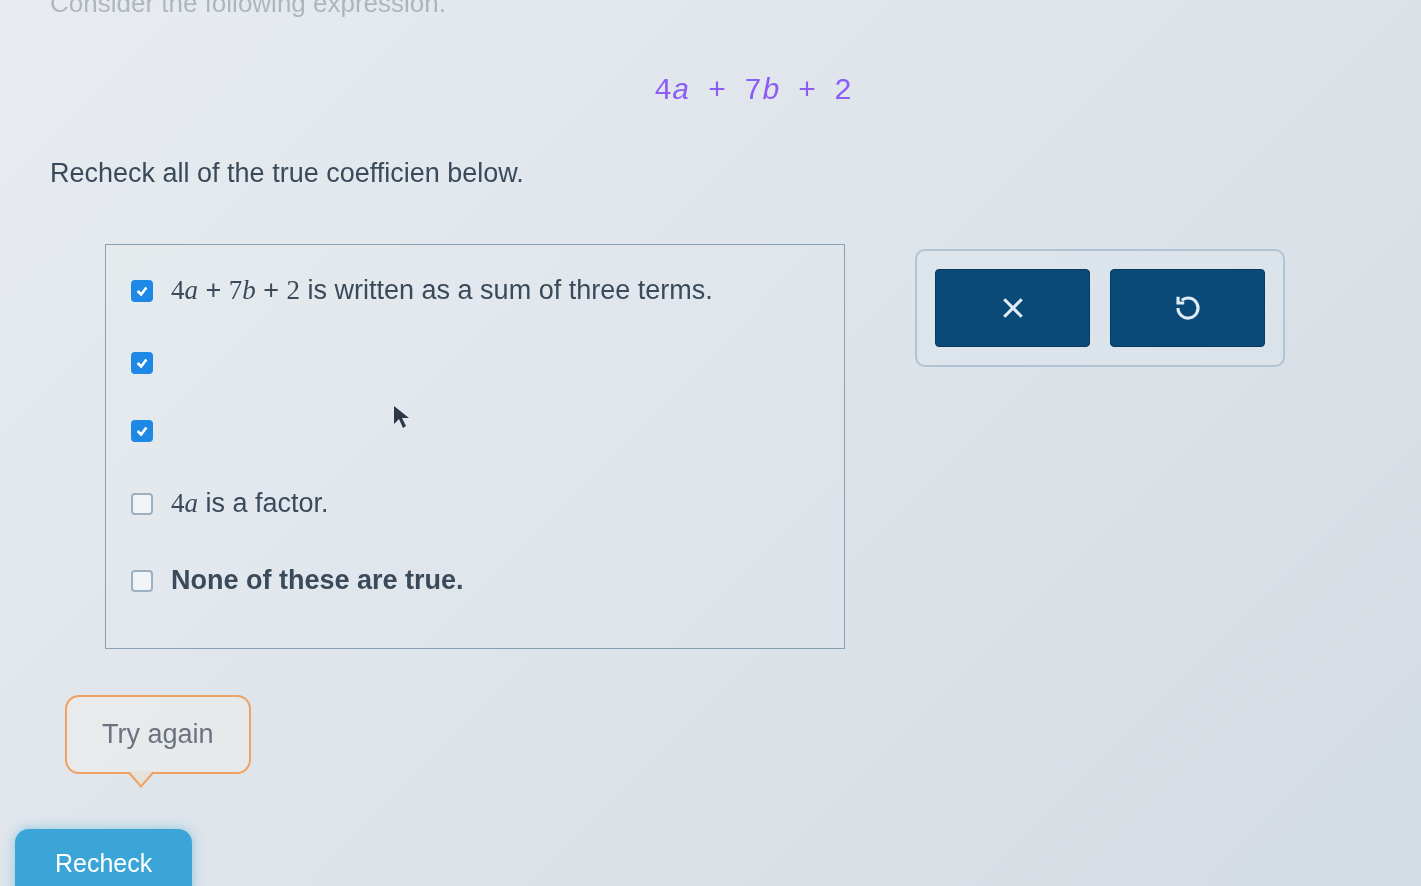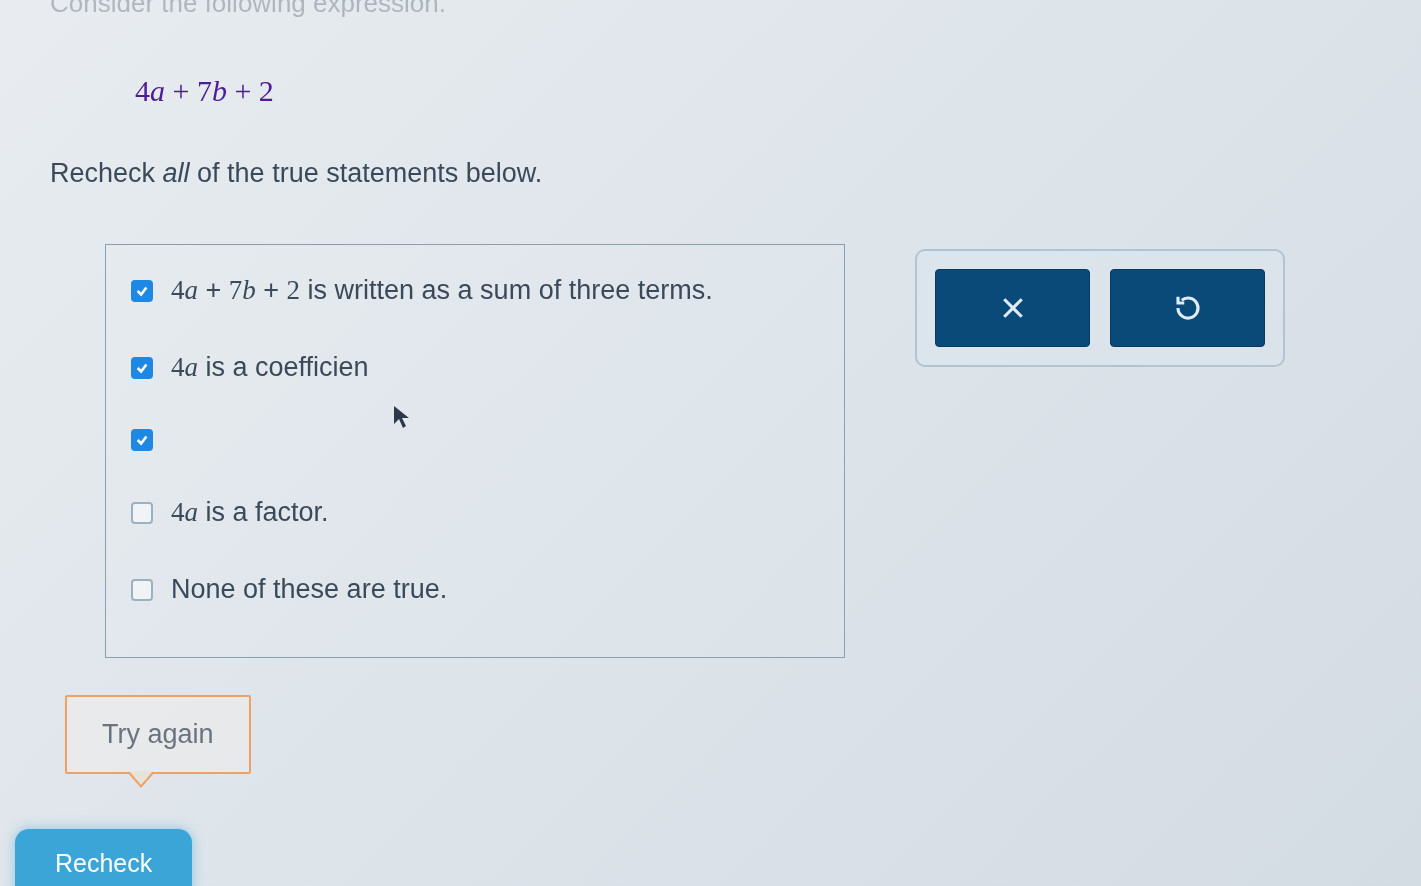--- a/index.html
+++ b/index.html
@@ -17,32 +17,33 @@
   }
   .top-cut {
     font-size: 26px;
     color: #4a5568;
     margin-top: -12px;
     opacity: 0.35;
     font-weight: 500;
   }
   .expression {
     font-size: 30px;
-    color: #4c1d95;
+    color: #8b5cf6;
     margin: 55px 0 0 85px;
-    font-family: Liberation Serif, serif;
+    font-family: Liberation Mono, monospace;
     font-style: italic;
+    text-align: center;
   }
   .expression .num { font-style: normal; }
   .instruction {
     font-size: 27px;
     color: #3a4a5a;
     margin: 50px 0 0 0;
   }
-  .instruction .italic { font-style: italic; }
+  .instruction .italic { }
   .main-row {
     display: flex;
     align-items: flex-start;
     gap: 70px;
     margin-top: 55px;
   }
   .options-box {
     border: 1px solid #8aa0b0;
     width: 740px;
     padding: 30px 25px 40px 25px;
@@ -50,21 +51,21 @@
     background: rgba(255,255,255,0.05);
   }
   .option {
     display: flex;
     align-items: center;
     gap: 18px;
     margin-bottom: 46px;
     font-size: 27px;
     color: #3a4a5a;
   }
-  .option:last-child { margin-bottom: 12px; }
+  .option:last-child { margin-bottom: 12px; font-weight: bold; }
   .checkbox {
     width: 22px;
     height: 22px;
     border: 2px solid #9cb0c0;
     border-radius: 4px;
     flex-shrink: 0;
     display: flex;
     align-items: center;
     justify-content: center;
     background: #f0f4f7;
@@ -98,21 +99,21 @@
     justify-content: center;
     cursor: pointer;
     color: #e0ecf5;
   }
   .side-btn svg { width: 30px; height: 30px; }
   .tooltip {
     position: absolute;
     left: 65px;
     top: 695px;
     border: 2px solid #f0a060;
-    border-radius: 2px;
+    border-radius: 14px;
     padding: 22px 35px;
     font-size: 27px;
     color: #6b7280;
     background: rgba(245,240,235,0.35);
   }
   .tooltip::after {
     content: "";
     position: absolute;
     bottom: -16px;
     left: 60px;
@@ -155,41 +156,40 @@
 </style>
 </head>
 <body>
 
 <div class="content">
   <div class="top-cut">Consider the following expression.</div>
 
   <div class="expression"><span class="num">4</span>a <span class="num">+ 7</span>b <span class="num">+ 2</span></div>
 
   <div class="instruction">
-    <span>Recheck </span><span class="italic">all</span><span> of the true statements below.</span>
+    <span>Recheck </span><span class="italic">all</span><span> of the true coefficien below.</span>
   </div>
 
   <div class="main-row">
     <div class="options-box">
 
     <div class="option">
           <div class="checkbox checked">
             <svg viewBox="0 0 16 16" fill="none" stroke="#fff" stroke-width="3">
               <polyline points="3 8 7 12 13 4"></polyline>
             </svg>
           </div>
           <div class="opt-text"><span class="num">4</span><span class="mathit">a</span> + <span class="num">7</span><span class="mathit">b</span> + <span class="num">2</span> is written as a sum of three terms.</div>
         </div>
         <div class="option">
           <div class="checkbox checked">
             <svg viewBox="0 0 16 16" fill="none" stroke="#fff" stroke-width="3">
               <polyline points="3 8 7 12 13 4"></polyline>
             </svg>
           </div>
-          <div class="opt-text"><span class="num">4</span><span class="mathit">a</span> is a coefficien</div>
         </div>
         <div class="option">
           <div class="checkbox checked">
             <svg viewBox="0 0 16 16" fill="none" stroke="#fff" stroke-width="3">
               <polyline points="3 8 7 12 13 4"></polyline>
             </svg>
           </div>
         </div>
         <div class="option">
           <div class="checkbox"></div>

